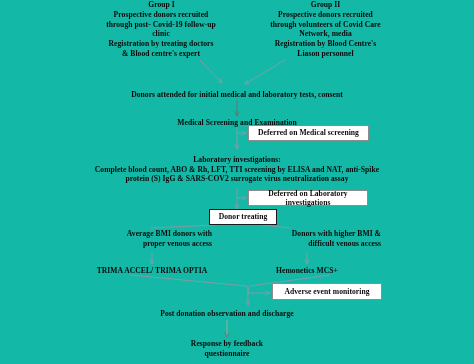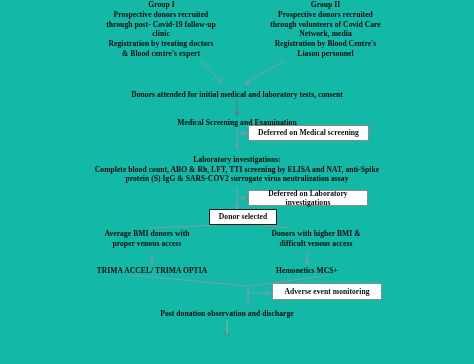--- a/index.html
+++ b/index.html
@@ -19,21 +19,21 @@
   .node {
     position: absolute;
     font-weight: bold;
     font-size: 7.6px;
     line-height: 9.7px;
     text-align: center;
     letter-spacing: 0.05px;
     white-space: pre-line;
   }
   .node.left-al {
-    text-align: center;
+    text-align: right;
   }
   .boxed {
     position: absolute;
     border: 1px solid #8c8c8c;
     background: #ffffff;
     font-weight: bold;
     font-size: 7.6px;
     line-height: 9.5px;
     text-align: center;
     display: flex;
@@ -156,30 +156,32 @@
   <div class="node" style="left:117px; top:118px; width:240px;">Medical  Screening and Examination</div>
 
   <div class="boxed" style="left:248px; top:125px; width:121px; height:16px;">Deferred  on Medical screening</div>
 
   <div class="node" style="left:24px; top:155px; width:426px;">Laboratory investigations:
 Complete blood count, ABO &amp; Rh, LFT, TTI screening by ELISA and NAT, anti-Spike
 protein (S) IgG &amp; SARS-COV2 surrogate virus neutralization assay</div>
 
   <div class="boxed" style="left:248px; top:190px; width:120px; height:16px;">Deferred  on Laboratory investigations</div>
 
-  <div class="boxed dark" style="left:209px; top:209px; width:68px; height:16px;">Donor selected</div>
+  <div class="boxed dark" style="left:209px; top:209px; width:68px; height:16px;">Donor treating</div>
 
   <div class="node left-al" style="left:82px; top:229px; width:130px;">Average BMI donors with
 proper venous access</div>
 
   <div class="node left-al" style="left:251px; top:229px; width:130px;">Donors with higher BMI &amp;
 difficult venous access</div>
 
   <div class="node" style="left:82px; top:266px; width:140px;">TRIMA ACCEL/ TRIMA OPTIA</div>
 
   <div class="node" style="left:252px; top:266px; width:110px;">Hemonetics MCS+</div>
 
   <div class="boxed" style="left:272px; top:283px; width:110px; height:17px;text-align:center;">Adverse event monitoring</div>
 
   <div class="node" style="left:112px; top:309px; width:230px;">Post donation observation and discharge</div>
 
+  <div class="node" style="left:157px; top:339px; width:140px;">Response by feedback
+questionnaire</div>
 
 </div>
 
 </body></html>

